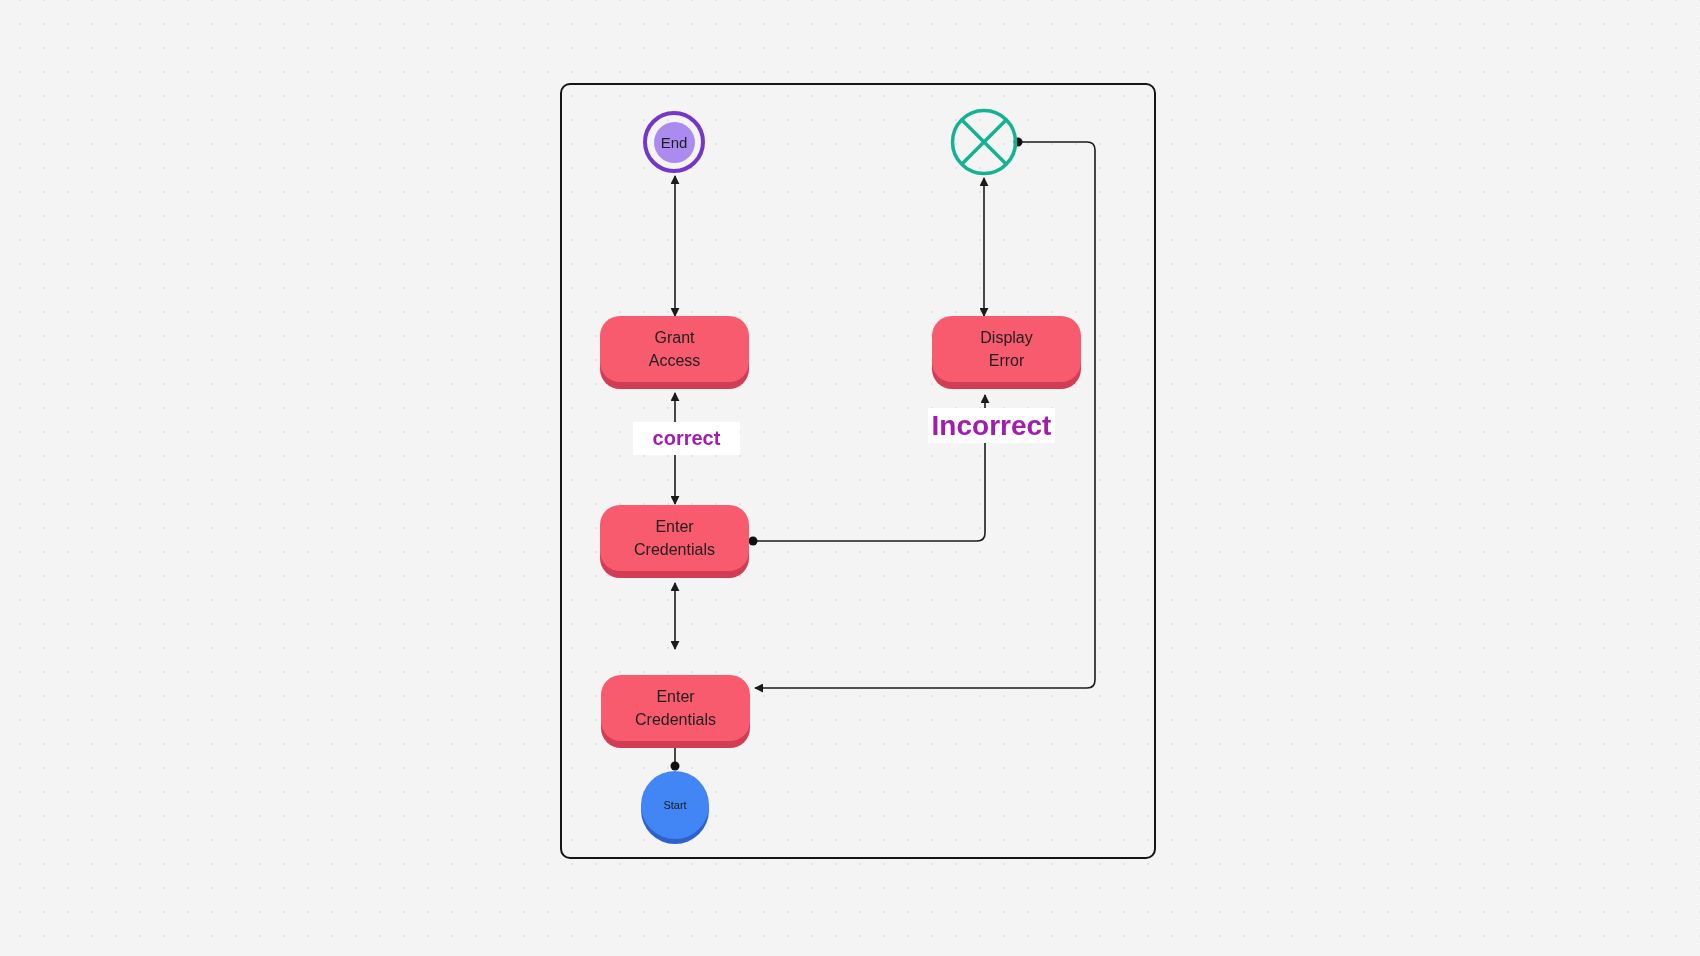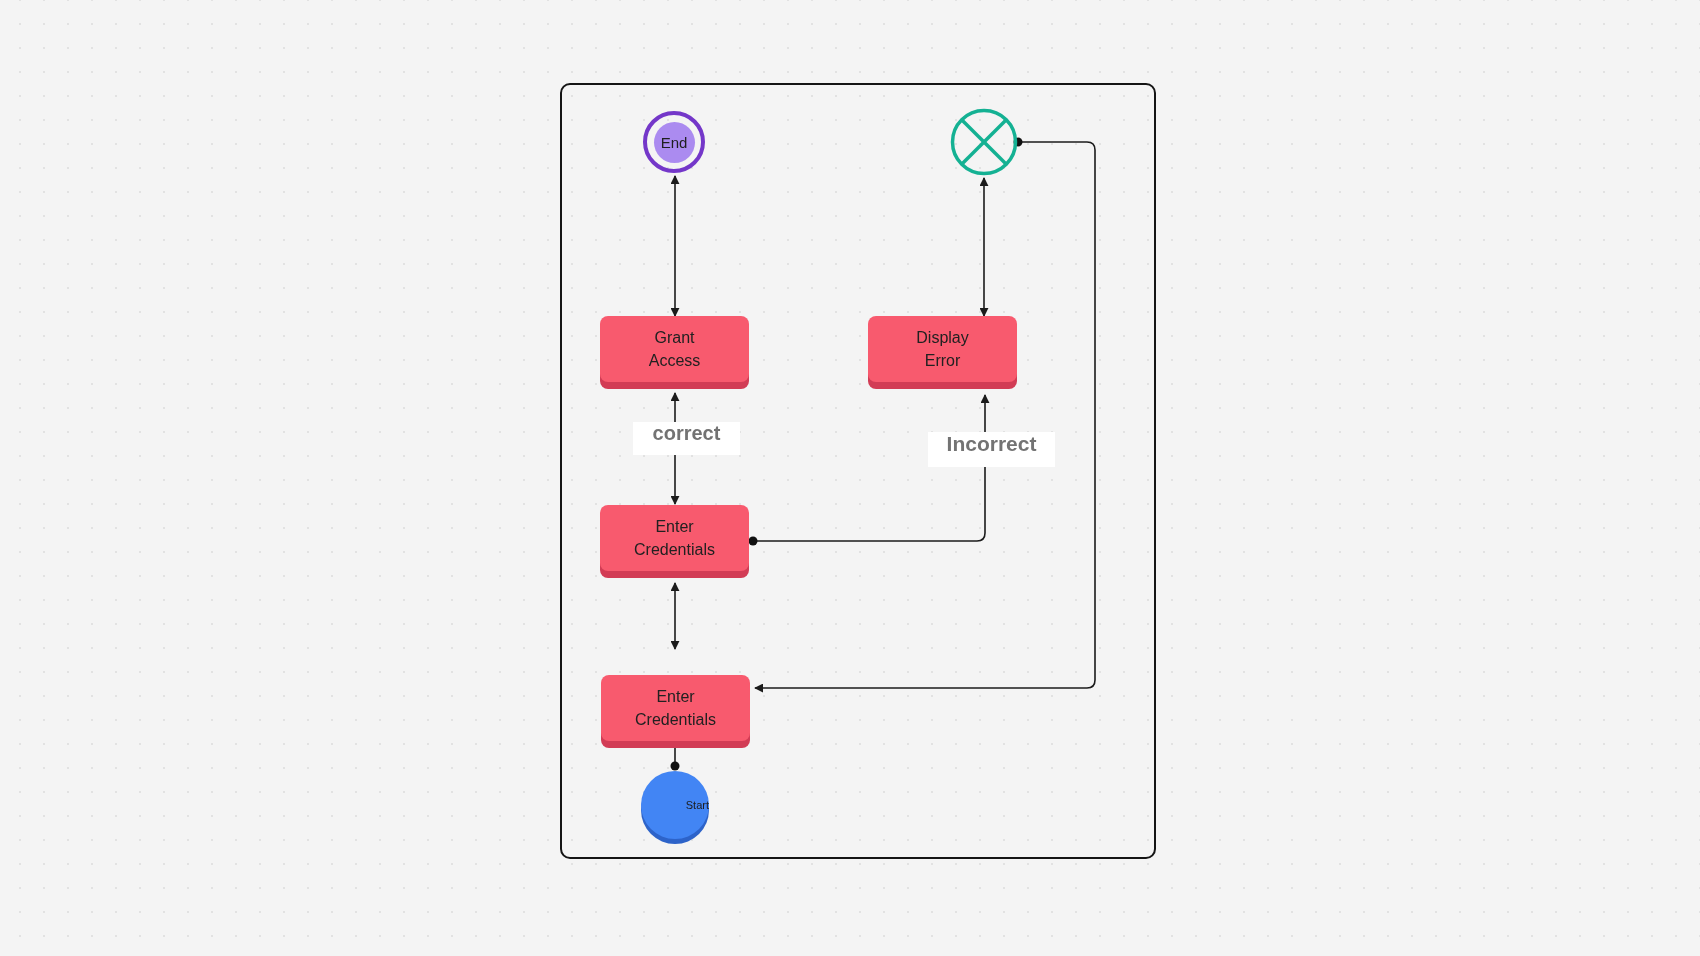--- a/index.html
+++ b/index.html
@@ -20,52 +20,52 @@
   }
   .frame{
     position:absolute;left:560px;top:83px;width:596px;height:776px;
     border:2px solid var(--frame-border);border-radius:10px;background:transparent;
   }
   .edges-svg{position:absolute;left:0;top:0;width:1700px;height:956px;}
   .edge{stroke:var(--edge-color);stroke-width:1.6;fill:none;}
   .ah{fill:var(--edge-color);}
   .cdot{fill:#101010;}
   .task{
-    position:absolute;width:149px;height:66px;border-radius:8px;
+    position:absolute;width:149px;height:66px;border-radius:20px;
     background:var(--task-fill);box-shadow:0 7px 0 0 var(--task-shadow);
     display:flex;align-items:center;justify-content:center;text-align:center;
     font-size:16px;line-height:1.45;color:var(--text-color);white-space:pre-line;
   }
   .task.grant{left:600px;top:316px;}
-  .task.display{left:868px;top:316px;}
+  .task.display{left:932px;top:316px;}
   .task.verify{left:600px;top:505px;}
   .task.enter{left:601px;top:675px;}
   .start-node{
     position:absolute;left:641px;top:771px;width:68px;height:68px;border-radius:50%;
     background:var(--start-fill);box-shadow:0 5px 0 0 var(--start-shadow);
-    display:flex;align-items:center;justify-content:flex-end;
+    display:flex;align-items:center;justify-content:center;
     font-size:11px;color:#1d1d1d;
   }
   .end-node{
     position:absolute;left:643px;top:111px;width:62px;height:62px;border-radius:50%;
     border:4px solid var(--end-ring);display:flex;align-items:center;justify-content:center;text-align:right;
   }
   .end-inner{
     width:41px;height:41px;border-radius:50%;background:var(--end-fill);
     display:flex;align-items:center;justify-content:center;font-size:15px;color:#1f1f1f;
   }
   .loop-node{position:absolute;left:950px;top:108px;width:68px;height:68px;}
   .loop-node svg{display:block;}
   .loop-node .ring{stroke:var(--loop-stroke);stroke-width:3.5;fill:none;}
   .edge-label{
-    position:absolute;background:var(--label-bg);color:#737373;font-weight:700;
-    display:flex;justify-content:center;font-size:20px;
+    position:absolute;background:var(--label-bg);color:#a21caf;font-weight:700;
+    display:flex;align-items:center;justify-content:center;font-size:20px;
   }
   .edge-label.correct{left:633px;top:422px;width:107px;height:33px;}
-  .edge-label.incorrect{left:928px;top:432px;width:127px;height:35px;font-size:21px;}
+  .edge-label.incorrect{left:928px;top:408px;width:127px;height:35px;font-size:28px;}
 </style>
 </head>
 <body>
 
 <div class="canvas">
 
   <div class="frame"></div>
 
   <svg class="edges-svg" width="1700" height="956" viewBox="0 0 1700 956" xmlns="http://www.w3.org/2000/svg">
     <defs>

